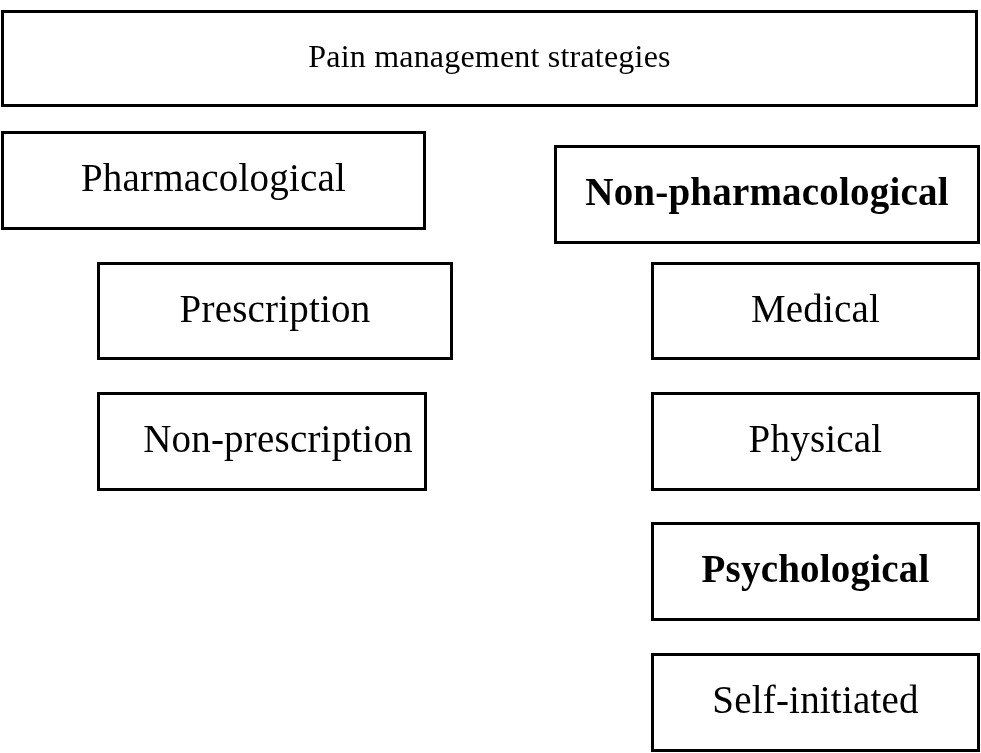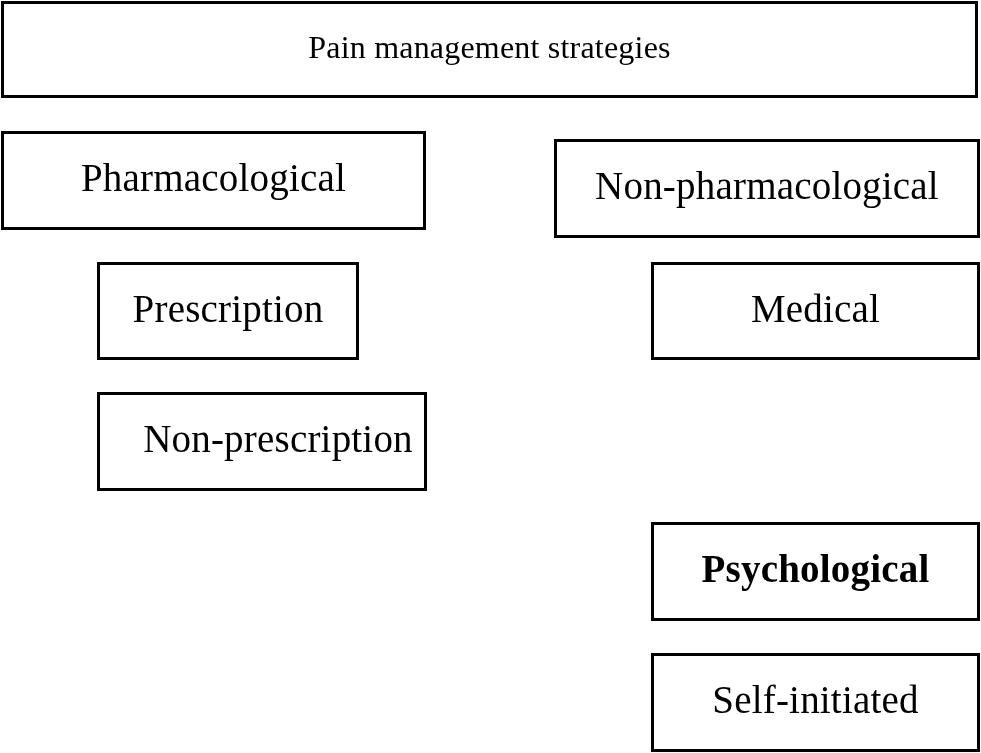--- a/index.html
+++ b/index.html
@@ -35,27 +35,27 @@
     font-family: "Liberation Serif", "DejaVu Serif", serif;
     font-size: 39px;
     line-height: 1.05;
     letter-spacing: 0.2px;
     color: #000000;
     white-space: nowrap;
     position: relative;
     top: -2px;
   }
   
-  .lvl-root { left: 1px;  top: 1px;   width: 977px; height: 97px; }
+  .lvl-root { left: 1px;  top: 10px;   width: 977px; height: 97px; }
   .lvl-root .node-label { font-size: 32px; }
   
   .lvl2-left  { left: 1px;   top: 131px; width: 425px; height: 99px; }
-  .lvl2-right { left: 554px; top: 139px; width: 426px; height: 99px; }
+  .lvl2-right { left: 554px; top: 145px; width: 426px; height: 99px; font-weight: bold; }
   
-  .lvl3-l1 { left: 97px; top: 262px; width: 262px; height: 98px; }
+  .lvl3-l1 { left: 97px; top: 262px; width: 356px; height: 98px; }
   .lvl3-l2 { left: 97px; top: 392px; width: 330px; height: 99px; padding-left: 32px; }
   
   .lvl3-r1 { left: 651px; top: 262px; width: 329px; height: 98px; justify-content: flex-end; }
   .lvl3-r2 { left: 651px; top: 392px; width: 329px; height: 99px; }
   .lvl3-r3 { left: 651px; top: 522px; width: 329px; height: 99px; font-weight: bold; }
   .lvl3-r4 { left: 651px; top: 653px; width: 329px; height: 99px; }
 </style>
 </head>
 <body>
 
@@ -78,20 +78,23 @@
   </div>
 
   <div class="node-box lvl3-l2">
     <span class="node-label">Non-prescription</span>
   </div>
 
   <div class="node-box lvl3-r1">
     <span class="node-label">Medical</span>
   </div>
 
+  <div class="node-box lvl3-r2">
+    <span class="node-label">Physical</span>
+  </div>
 
   <div class="node-box lvl3-r3">
     <span class="node-label">Psychological</span>
   </div>
 
   <div class="node-box lvl3-r4">
     <span class="node-label">Self-initiated</span>
   </div>
 
 </div>

